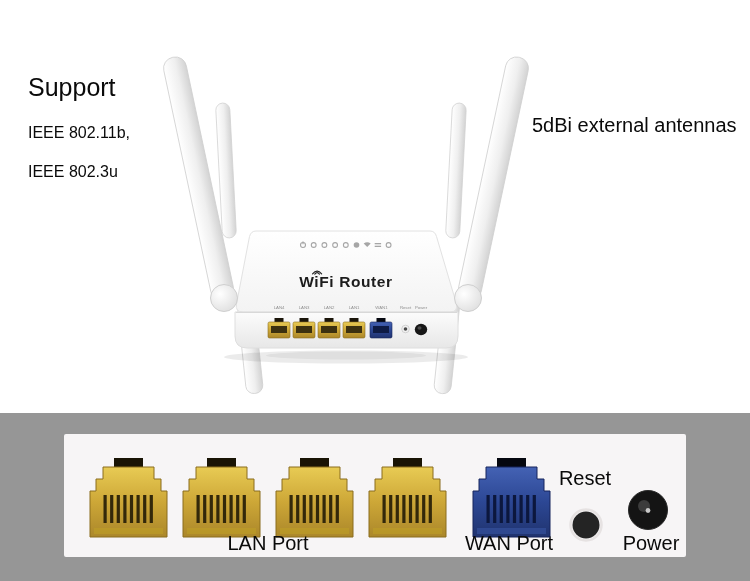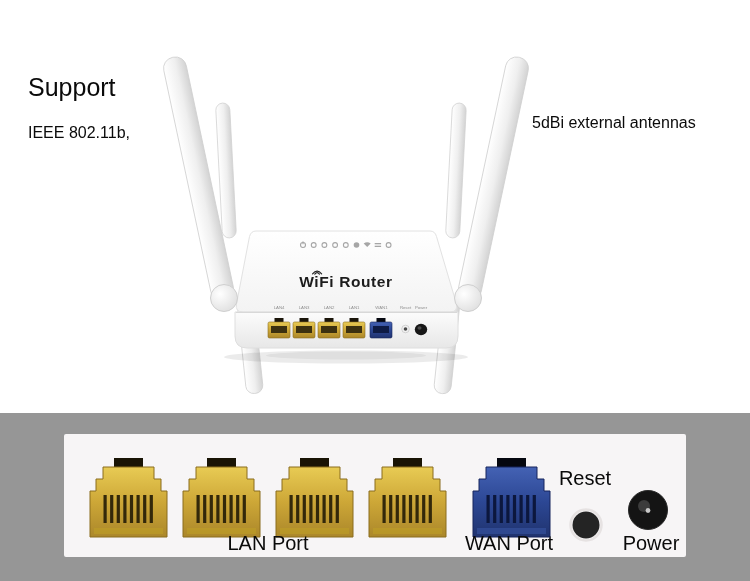--- a/index.html
+++ b/index.html
@@ -5,41 +5,42 @@
 <style>
   html,body{margin:0;padding:0;background:#ffffff;}
   #canvas{
     position:relative;width:750px;height:581px;overflow:hidden;
     background:#ffffff;font-family:"Liberation Sans",sans-serif;color:#0a0a0a;
   }
   
   .support-block{position:absolute;left:28px;top:72px;}
   .support-title{font-size:25px;line-height:30px;margin-bottom:12px;}
   .support-item{font-size:16px;line-height:38.6px;white-space:nowrap;}
-  .antenna-note{position:absolute;left:532px;top:114px;font-size:16px;white-space:nowrap;}
+  .antenna-note{position:absolute;left:532px;top:114px;font-size:20px;white-space:nowrap;}
   
   .router-svg{position:absolute;left:140px;top:40px;width:420px;height:360px;}
   
   .bottom-section{position:absolute;left:0;top:413px;width:750px;height:168px;background:#969696;}
   .back-panel{position:absolute;left:64px;top:21px;width:622px;height:123px;background:#f7f5f6;border-radius:2px;}
   .panel-svg{position:absolute;left:0;top:0;width:622px;height:123px;}
   .panel-label{position:absolute;font-size:20px;color:#0a0a0a;text-align:center;white-space:nowrap;}
   .label-lan{left:188px;top:119px;width:160px;}
   .label-wan{left:429px;top:119px;width:160px;}
   .label-reset{left:535px;top:54px;width:100px;}
   .label-power{left:591px;top:119px;width:120px;}
 </style>
 </head>
 <body>
 
 <div id="canvas">
 
   <div class="support-block">
     <div class="support-title">Support</div>
     <div class="support-item">IEEE 802.11b,</div>
+    <div class="support-item">IEEE 802.3u</div>
   </div>
 
   <div class="antenna-note">5dBi external antennas</div>
 
   <svg class="router-svg" viewBox="0 0 420 360">
     <defs>
       <linearGradient id="antG" x1="0" y1="0" x2="1" y2="0">
         <stop offset="0" stop-color="#ffffff"></stop>
           <stop offset="0.55" stop-color="#efefef"></stop>
           <stop offset="1" stop-color="#d3d3d3"></stop>

